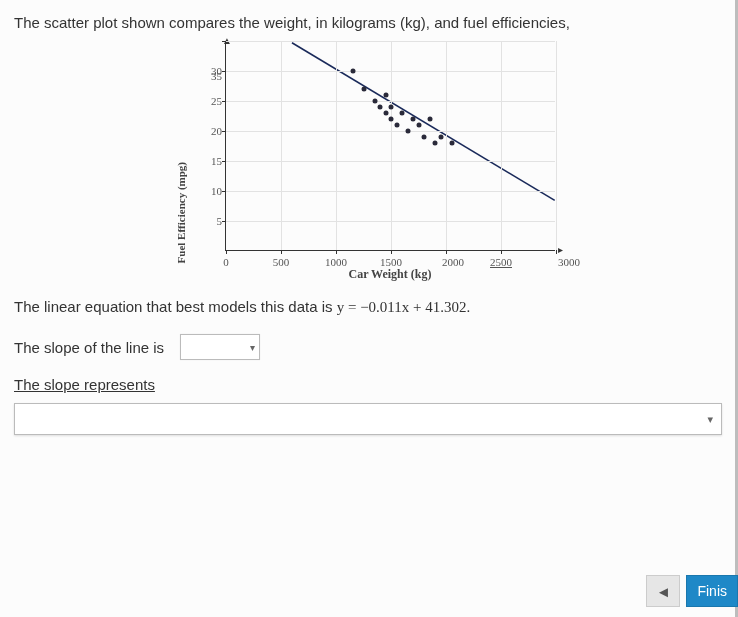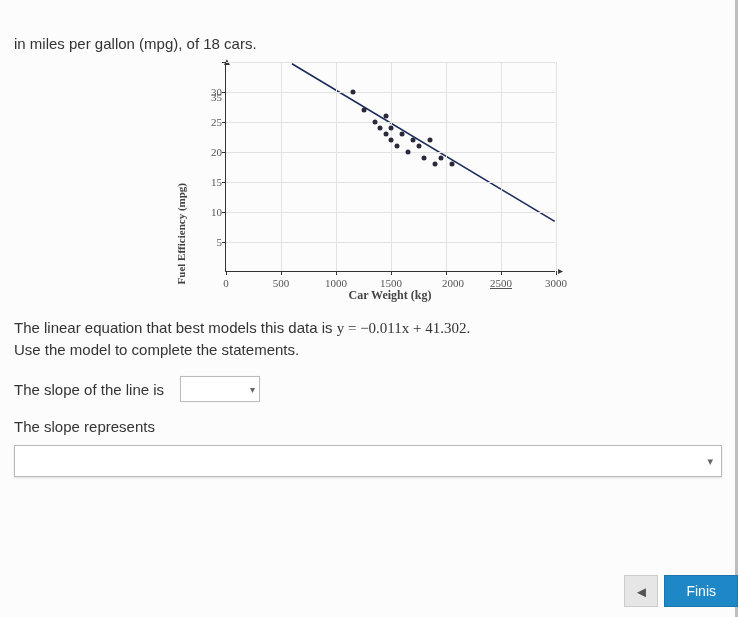--- a/index.html
+++ b/index.html
@@ -65,42 +65,41 @@
   }
   .wide-select .caret { font-size: 11px; color: #666; }
   .footer {
     position: absolute; bottom: 10px; right: 0; display: flex; gap: 6px; align-items: stretch;
   }
   .btn-prev {
     background: #e6e6e6; border: 1px solid #ccc; width: 34px; height: 32px;
     display: flex; align-items: center; justify-content: center; cursor: pointer; color: #555;
   }
   .btn-finish {
-    background: #1e88c7; color: #fff; height: 32px; padding: 0 21px;
+    background: #1e88c7; color: #fff; height: 32px; padding: 0 10px;
     display: flex; align-items: center; cursor: pointer; font-size: 14px;
     border: 1px solid #1a77ad;
   }
   .right-edge {
     position: absolute; right: 0; top: 0; bottom: 0; width: 3px; background: #bdbdbd;
   }
   .tick-mark-y { position: absolute; left: -4px; width: 4px; height: 1px; background: #333; }
   .tick-mark-x { position: absolute; bottom: -4px; width: 1px; height: 4px; background: #333; }
   .arrow-y { position: absolute; left: -4px; top: -6px; font-size: 10px; color: #333; }
   .arrow-x { position: absolute; right: -8px; bottom: -5px; font-size: 10px; color: #333; }
 </style>
 </head>
 <body>
 
 <div class="right-edge"></div>
 
 <div class="content">
 
   <div class="question-text">
-    <br>
-    <span>in miles per gallon (mpg), of 18 cars.</span>
+    <span>The scatter plot shown compares the weight, in kilograms (kg), and fuel efficiencies,</span><br>
   </div>
 
   <div class="chart-wrap">
     <div class="chart">
       <div class="y-axis-label">Fuel Efficiency (mpg)</div>
       <div class="plot-area" id="plot">
         <span class="arrow-y">▲</span>
         <span class="arrow-x">▸</span>
         <svg class="trend" id="trendsvg" viewBox="0 0 330 210">
             <line x1="66" y1="1.788000000000011" x2="330" y2="160.188" stroke="#1a2a5a" stroke-width="1.6"></line>
@@ -138,21 +137,21 @@
           <div class="tick-mark-x" style="left: 165px;"></div>
           <div class="xtick" style="left: 165px;">1500</div>
           <div class="gridline-v" style="left: 220px;"></div>
           <div class="tick-mark-x" style="left: 220px;"></div>
           <div class="xtick" style="left: 227px;">2000</div>
           <div class="gridline-v" style="left: 275px;"></div>
           <div class="tick-mark-x" style="left: 275px;"></div>
           <div class="xtick" style="left: 275px; text-decoration: underline;">2500</div>
           <div class="gridline-v" style="left: 330px;"></div>
           <div class="tick-mark-x" style="left: 330px;"></div>
-          <div class="xtick" style="left: 330px;">3000</div>
+          <div class="xtick" style="left: 343px;">3000</div>
           <div class="pt" style="left: 126.5px; top: 30px;"></div>
           <div class="pt" style="left: 137.5px; top: 48px;"></div>
           <div class="pt" style="left: 148.5px; top: 60px;"></div>
           <div class="pt" style="left: 154px; top: 66px;"></div>
           <div class="pt" style="left: 159.5px; top: 54px;"></div>
           <div class="pt" style="left: 159.5px; top: 72px;"></div>
           <div class="pt" style="left: 165px; top: 78px;"></div>
           <div class="pt" style="left: 165px; top: 66px;"></div>
           <div class="pt" style="left: 170.5px; top: 84px;"></div>
           <div class="pt" style="left: 176px; top: 72px;"></div>
@@ -165,31 +164,30 @@
           <div class="pt" style="left: 214.5px; top: 96px;"></div>
           <div class="pt" style="left: 225.5px; top: 102px;"></div>
         </div>
       <div class="x-axis-label">Car Weight (kg)</div>
     </div>
   </div>
 
   <div class="eq-text">
     <span>The linear equation that best models this data is </span>
     <span class="math">y = −0.011x + 41.302.</span><br>
-    <span>Use the model to complete the statements.</span>
   </div>
 
   <div class="prompt-row">
     <span>The slope of the line is</span>
     <div class="select-box">
       <span class="caret">▾</span>
     </div>
   </div>
 
-  <div class="prompt-row" style="">
+  <div class="prompt-row" style="text-decoration:underline;">
     <span>The slope represents</span>
   </div>
   <div class="wide-select">
     <span class="caret">▾</span>
   </div>
 
 </div>
 
 <div class="footer">
   <div class="btn-prev">

